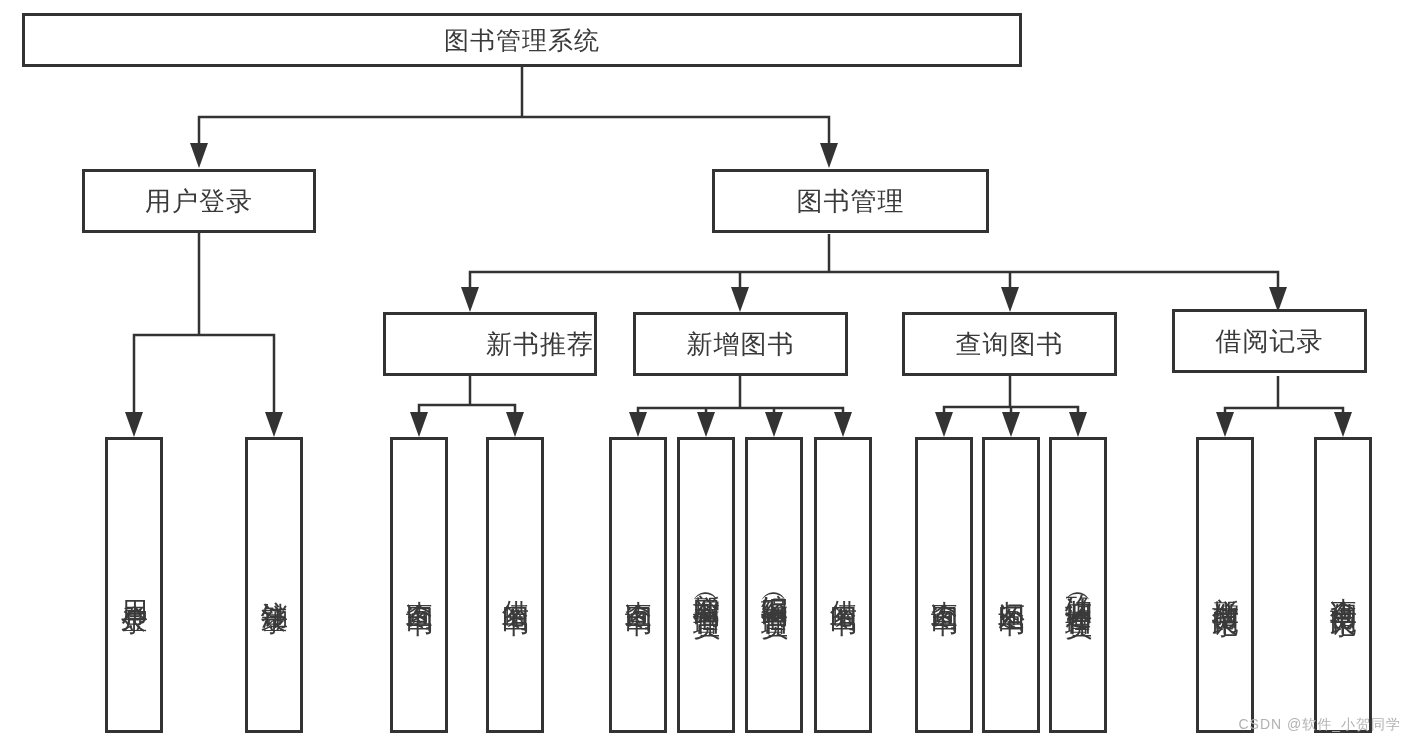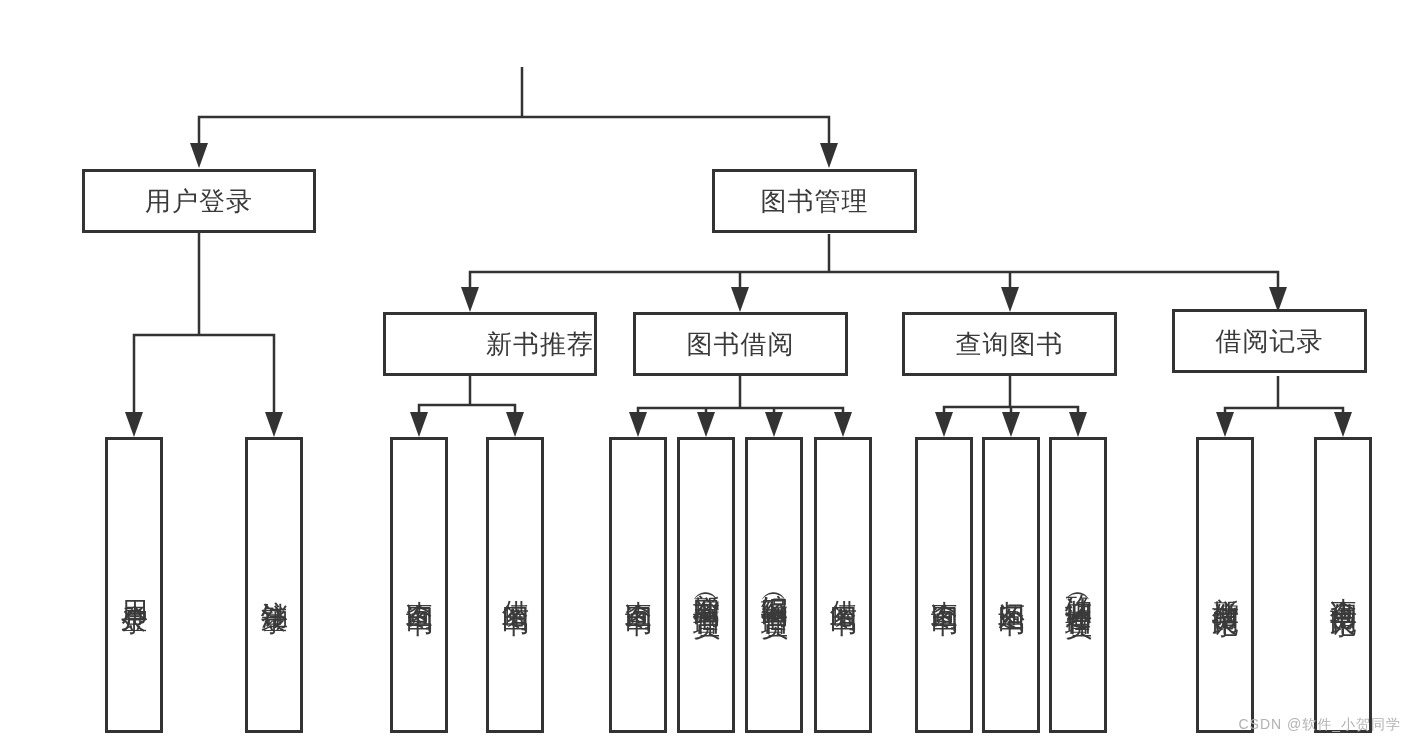--- a/index.html
+++ b/index.html
@@ -60,33 +60,36 @@
     <path d="M1010 376 V407 M944 415 V407 H1078 V415 M1011 407 V415"></path>
     <polygon points="935,412 953,412 944,437"></polygon>
     <polygon points="1002,412 1020,412 1011,437"></polygon>
     <polygon points="1069,412 1087,412 1078,437"></polygon>
 
     <path d="M1278 376 V408 M1225 415 V408 H1343 V415"></path>
     <polygon points="1216,412 1234,412 1225,437"></polygon>
     <polygon points="1334,412 1352,412 1343,437"></polygon>
   </svg>
 
+  <div class="box root" style="left:22px;top:13px;width:1000px;height:54px;">
+    <span class="hlabel">图书管理系统</span>
+  </div>
 
   <div class="box" style="left:82px;top:169px;width:234px;height:64px;">
     <span class="hlabel">用户登录</span>
   </div>
-  <div class="box" style="left:712px;top:169px;width:205px;height:64px;">
+  <div class="box" style="left:712px;top:169px;width:277px;height:64px;">
     <span class="hlabel">图书管理</span>
   </div>
 
   <div class="box" style="left:383px;top:312px;width:214px;height:64px;justify-content:flex-end;">
     <span class="hlabel">新书推荐</span>
   </div>
   <div class="box" style="left:633px;top:312px;width:215px;height:64px;">
-    <span class="hlabel">图书借阅</span>
+    <span class="hlabel">新增图书</span>
   </div>
   <div class="box" style="left:902px;top:312px;width:215px;height:64px;">
     <span class="hlabel">查询图书</span>
   </div>
   <div class="box" style="left:1172px;top:309px;width:195px;height:64px;">
     <span class="hlabel">借阅记录</span>
   </div>
 
   <div class="box leaf" style="left:105px;">
     <span class="vtext">用户登录</span>

